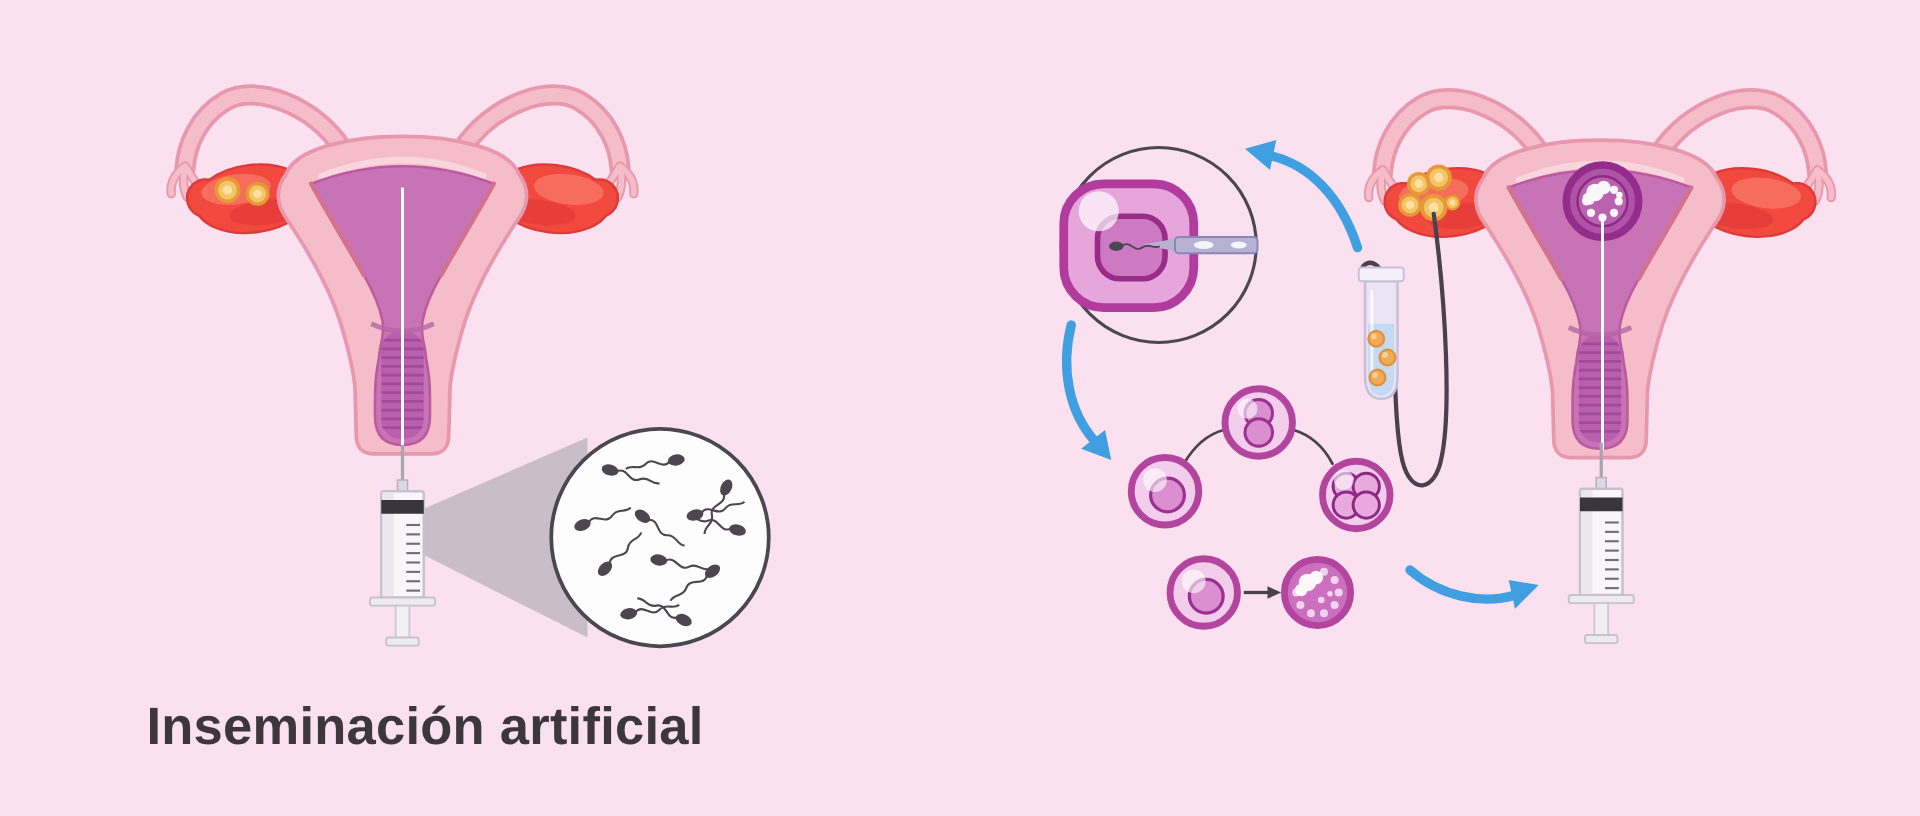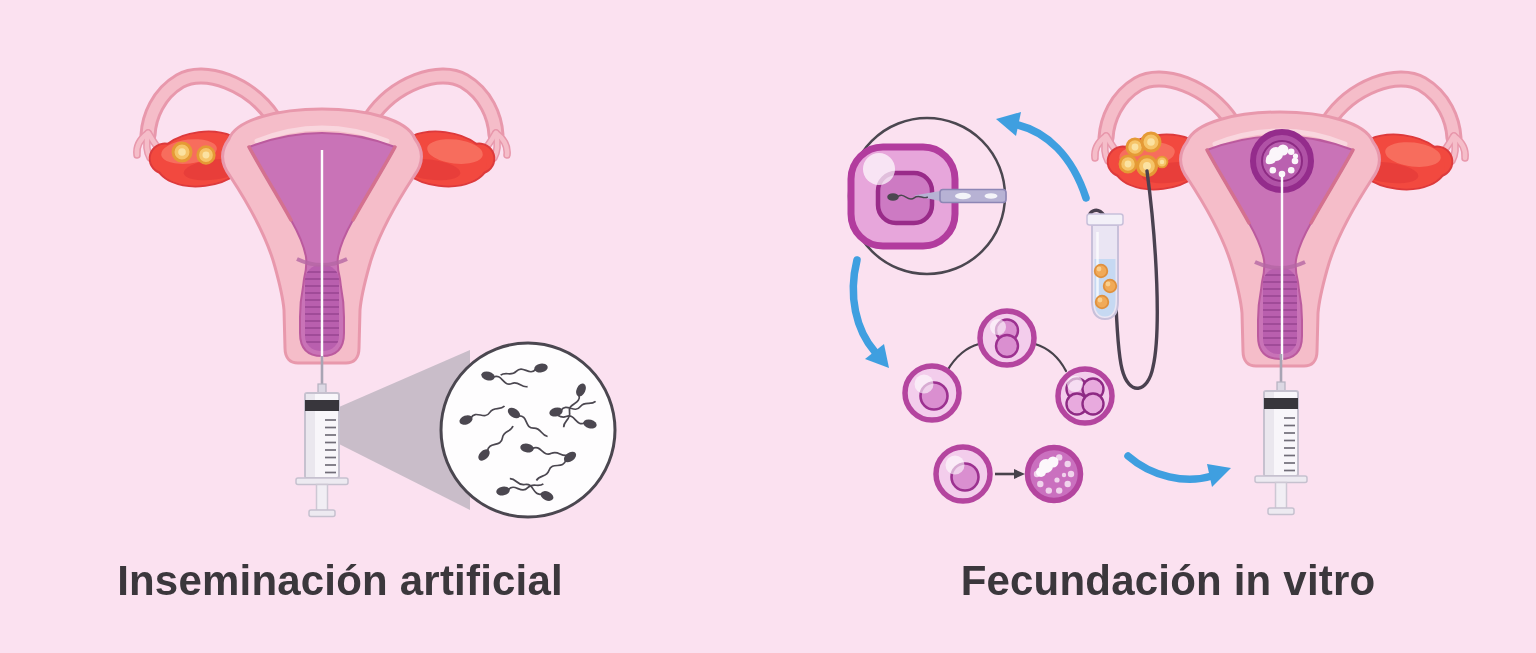--- a/index.html
+++ b/index.html
@@ -303,15 +303,14 @@
       <polygon points="889,368 884,344 865,359" fill="#3f9fe0"></polygon>
     </g>
     <g>
       <path d="M 1128,456 C 1152,477 1186,484 1212,476" fill="none" stroke="#3f9fe0" stroke-width="7.5" stroke-linecap="round"></path>
       <polygon points="1231,468 1207,464 1212,487" fill="#3f9fe0"></polygon>
     </g>
   </g>
 </svg>
 
 <div class="caption caption-left">Inseminación artificial</div>
-<div class="caption caption-right">Fecundación in vitro</div>
 
 </div>
 
 </body></html>

